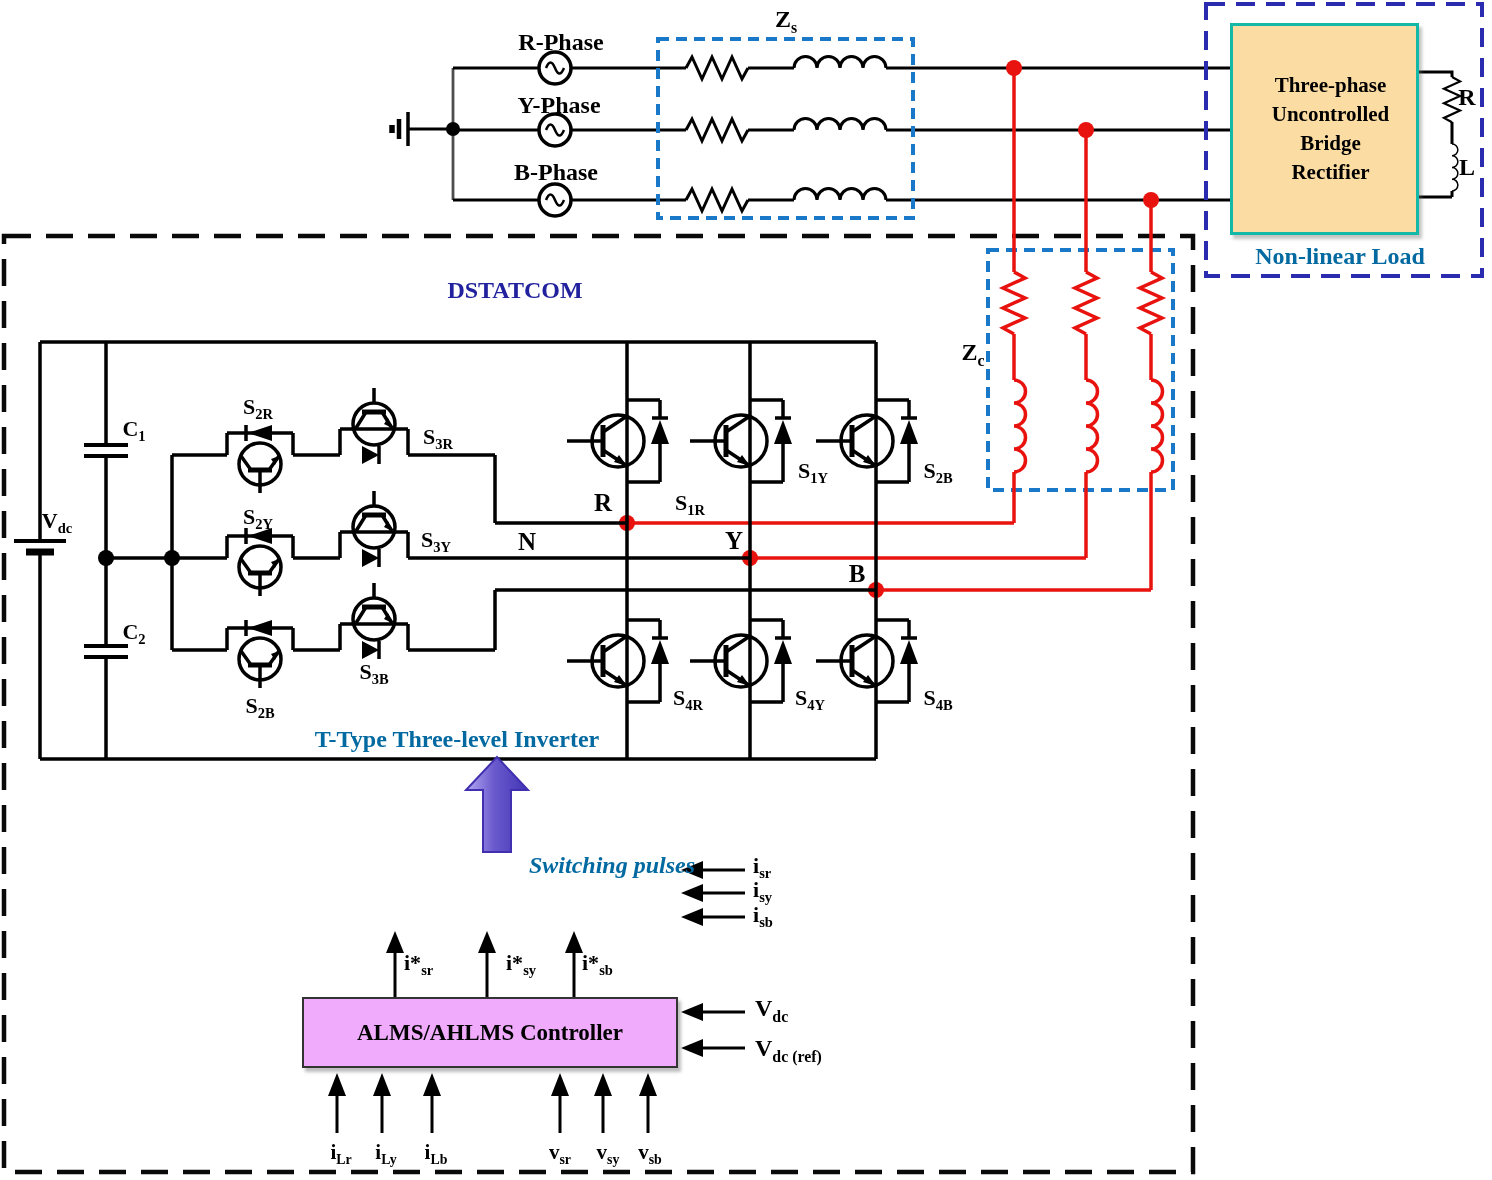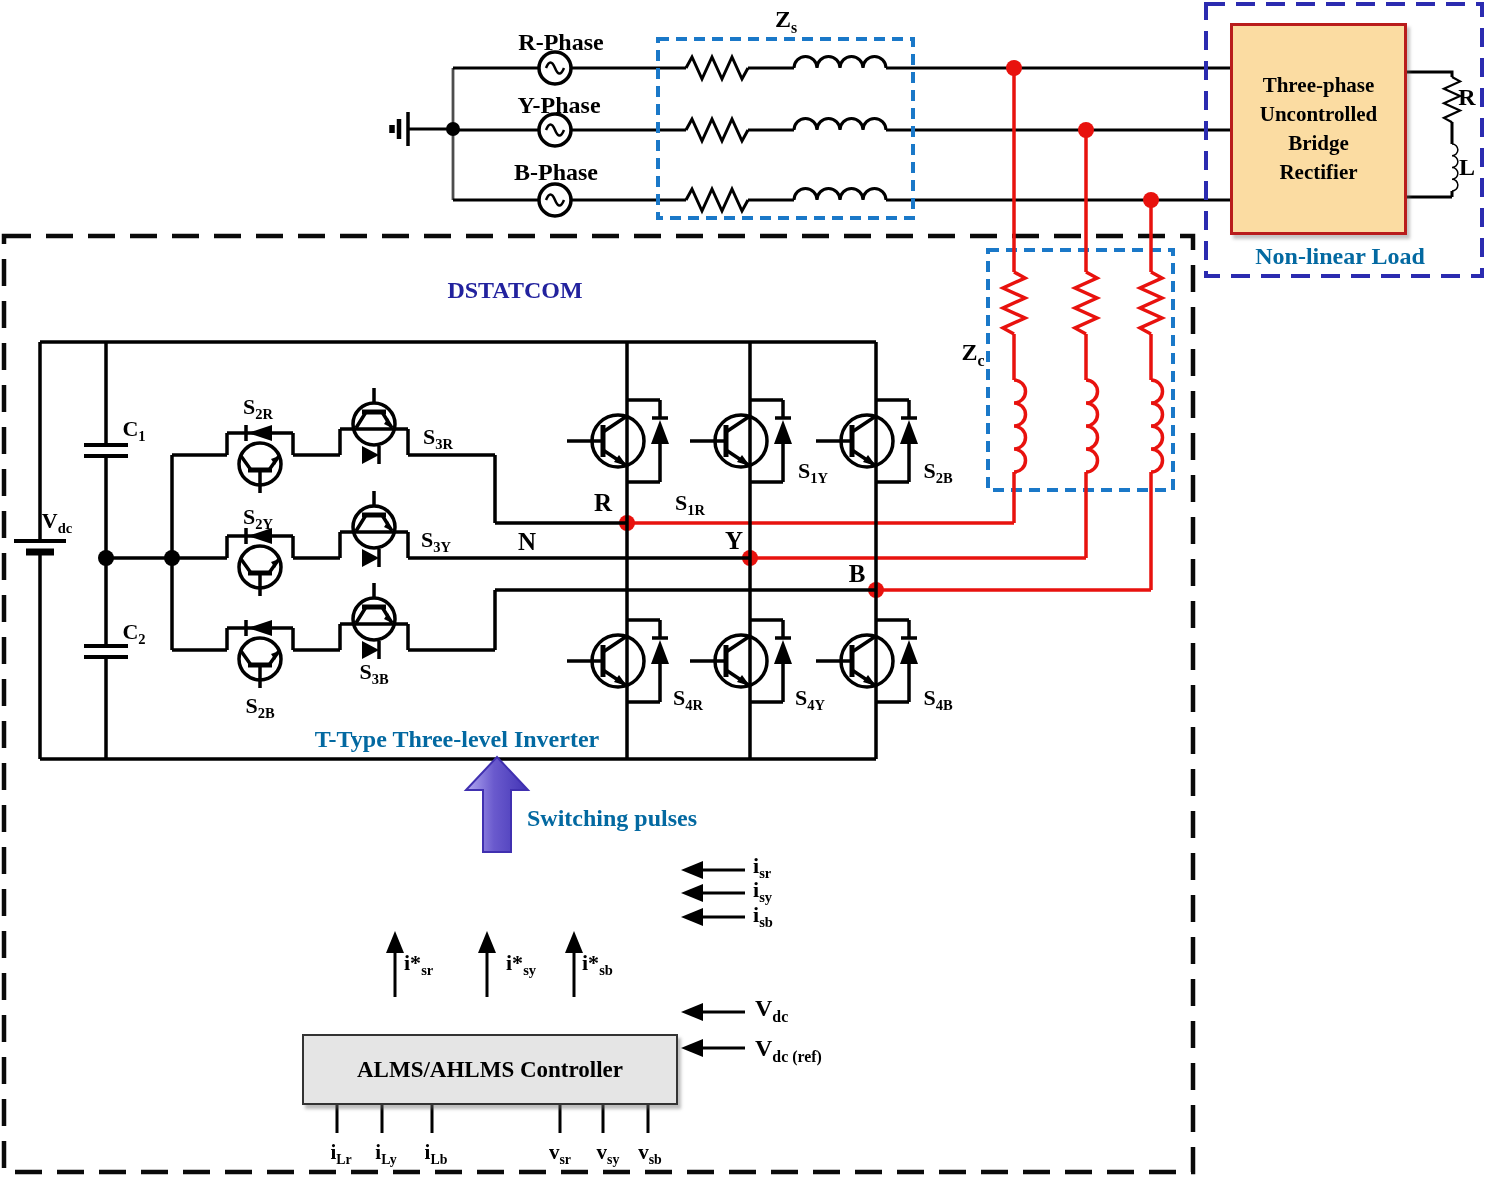--- a/index.html
+++ b/index.html
@@ -11,22 +11,22 @@
   .lbl-l{position:absolute;font-weight:bold;color:#000;white-space:nowrap;
        transform:translate(0,-50%);font-size:22px;line-height:1;}
   .lbl sub,.lbl-l sub{font-size:0.66em;line-height:0;}
   .f24{font-size:24px;} .f21{font-size:21px;} .f25{font-size:25px;}
   .red{color:#0369a1;} .navy{color:#22229e;}
   .box{position:absolute;display:flex;align-items:center;justify-content:center;
        font-weight:bold;font-size:23px;color:#000;text-align:center;
        border:2px solid #333;box-shadow:3px 4px 3px rgba(110,110,110,.45);}
   .rect-box{position:absolute;display:flex;flex-direction:column;align-items:center;
        justify-content:center;font-weight:bold;font-size:21px;line-height:29px;
-       color:#000;text-align:center;border:3px solid #b91c1c;
-       box-shadow:3px 4px 3px rgba(110,110,110,.4);}
+       color:#000;text-align:center;border:3px solid #14b8a6;
+       box-shadow:3px 4px 3px rgba(110,110,110,.4);padding-left:12px;}
 </style>
 </head>
 <body>
 
 <div id="canvas">
 
 <svg width="1492" height="1180" viewBox="0 0 1492 1180">
   <defs>
     <linearGradient id="pg" x1="0" y1="0" x2="1" y2="0">
       <stop offset="0" stop-color="#b3a9f2"></stop>
@@ -192,21 +192,21 @@
     <polygon points="648,1073 639,1096 657,1096" stroke="none"></polygon>
   </g>
 </svg>
 
 <div class="rect-box" style="left:1230px;top:23px;width:171px;height:206px;background:#fbdca2;">
   <div>Three-phase</div>
   <div>Uncontrolled</div>
   <div>Bridge</div>
   <div>Rectifier</div>
 </div>
-<div class="box" style="left:302px;top:997px;width:372px;height:67px;background:#e5e5e5;margin-top:37px;">
+<div class="box" style="left:302px;top:997px;width:372px;height:67px;background:#f0abfc;">
   <span>ALMS/AHLMS Controller</span>
 </div>
 
 <div class="lbl f24" style="left:561px;top:42px;">R-Phase</div>
 <div class="lbl f24" style="left:559px;top:105px;">Y-Phase</div>
 <div class="lbl f24" style="left:556px;top:172px;">B-Phase</div>
 <div class="lbl f24" style="left:786px;top:19px;"><span>Z</span><sub>s</sub></div>
 <div class="lbl f24 red" style="left:1340px;top:256px;">Non-linear Load</div>
 <div class="lbl f24" style="left:1467px;top:97px;">R</div>
 <div class="lbl f24" style="left:1467px;top:167px;">L</div>
@@ -228,21 +228,21 @@
 <div class="lbl" style="left:688px;top:698px;"><span>S</span><sub>4R</sub></div>
 <div class="lbl" style="left:810px;top:698px;"><span>S</span><sub>4Y</sub></div>
 <div class="lbl" style="left:938px;top:698px;"><span>S</span><sub>4B</sub></div>
 
 <div class="lbl f25" style="left:603px;top:502px;">R</div>
 <div class="lbl f25" style="left:734px;top:540px;">Y</div>
 <div class="lbl f25" style="left:857px;top:573px;">B</div>
 <div class="lbl f25" style="left:527px;top:541px;">N</div>
 
 <div class="lbl f24 red" style="left:457px;top:739px;">T-Type Three-level Inverter</div>
-<div class="lbl f24 red" style="left:612px;top:818px;">Switching pulses</div>
+<div class="lbl f24 red" style="left:612px;top:865px;font-style:italic;">Switching pulses</div>
 
 <div class="lbl-l" style="left:753px;top:866px;"><span>i</span><sub>sr</sub></div>
 <div class="lbl-l" style="left:753px;top:890px;"><span>i</span><sub>sy</sub></div>
 <div class="lbl-l" style="left:753px;top:915px;"><span>i</span><sub>sb</sub></div>
 
 <div class="lbl-l" style="left:404px;top:963px;text-align:right;"><span>i*</span><sub>sr</sub></div>
 <div class="lbl-l" style="left:496px;top:963px;margin-left:10px;"><span>i*</span><sub>sy</sub></div>
 <div class="lbl-l" style="left:582px;top:963px;"><span>i*</span><sub>sb</sub></div>
 
 <div class="lbl-l f24" style="left:755px;top:1008px;"><span>V</span><sub>dc</sub></div>

